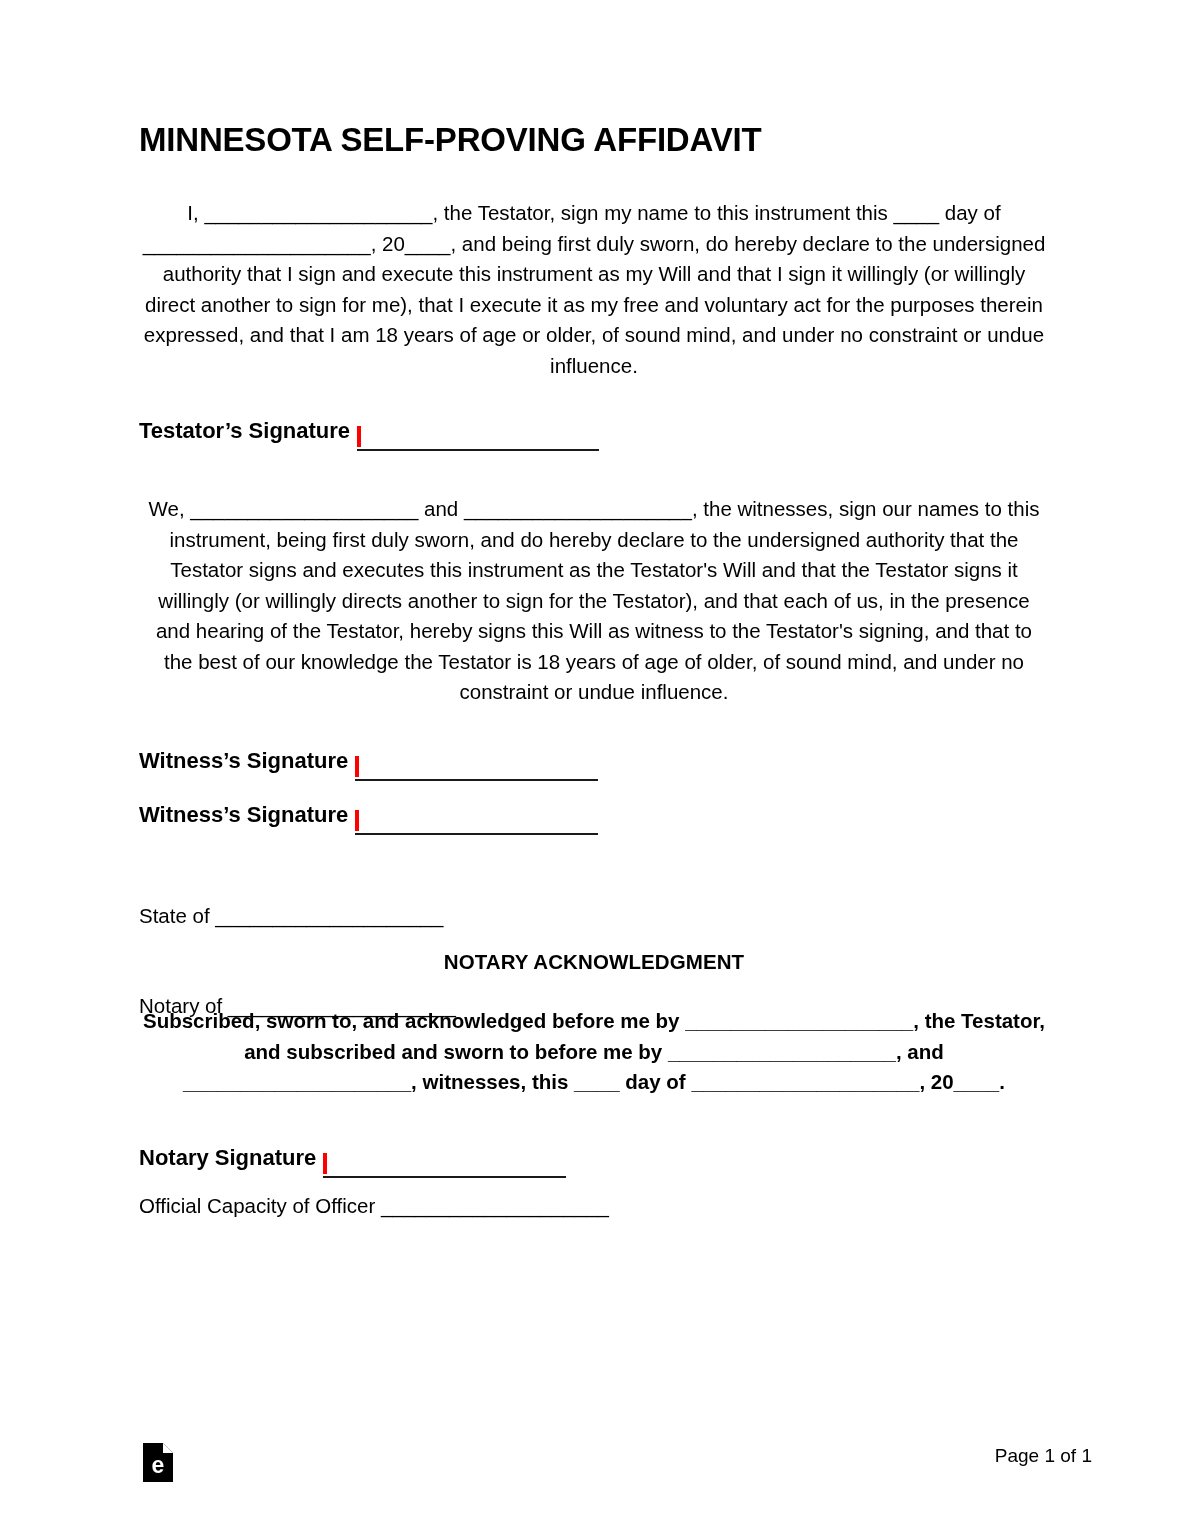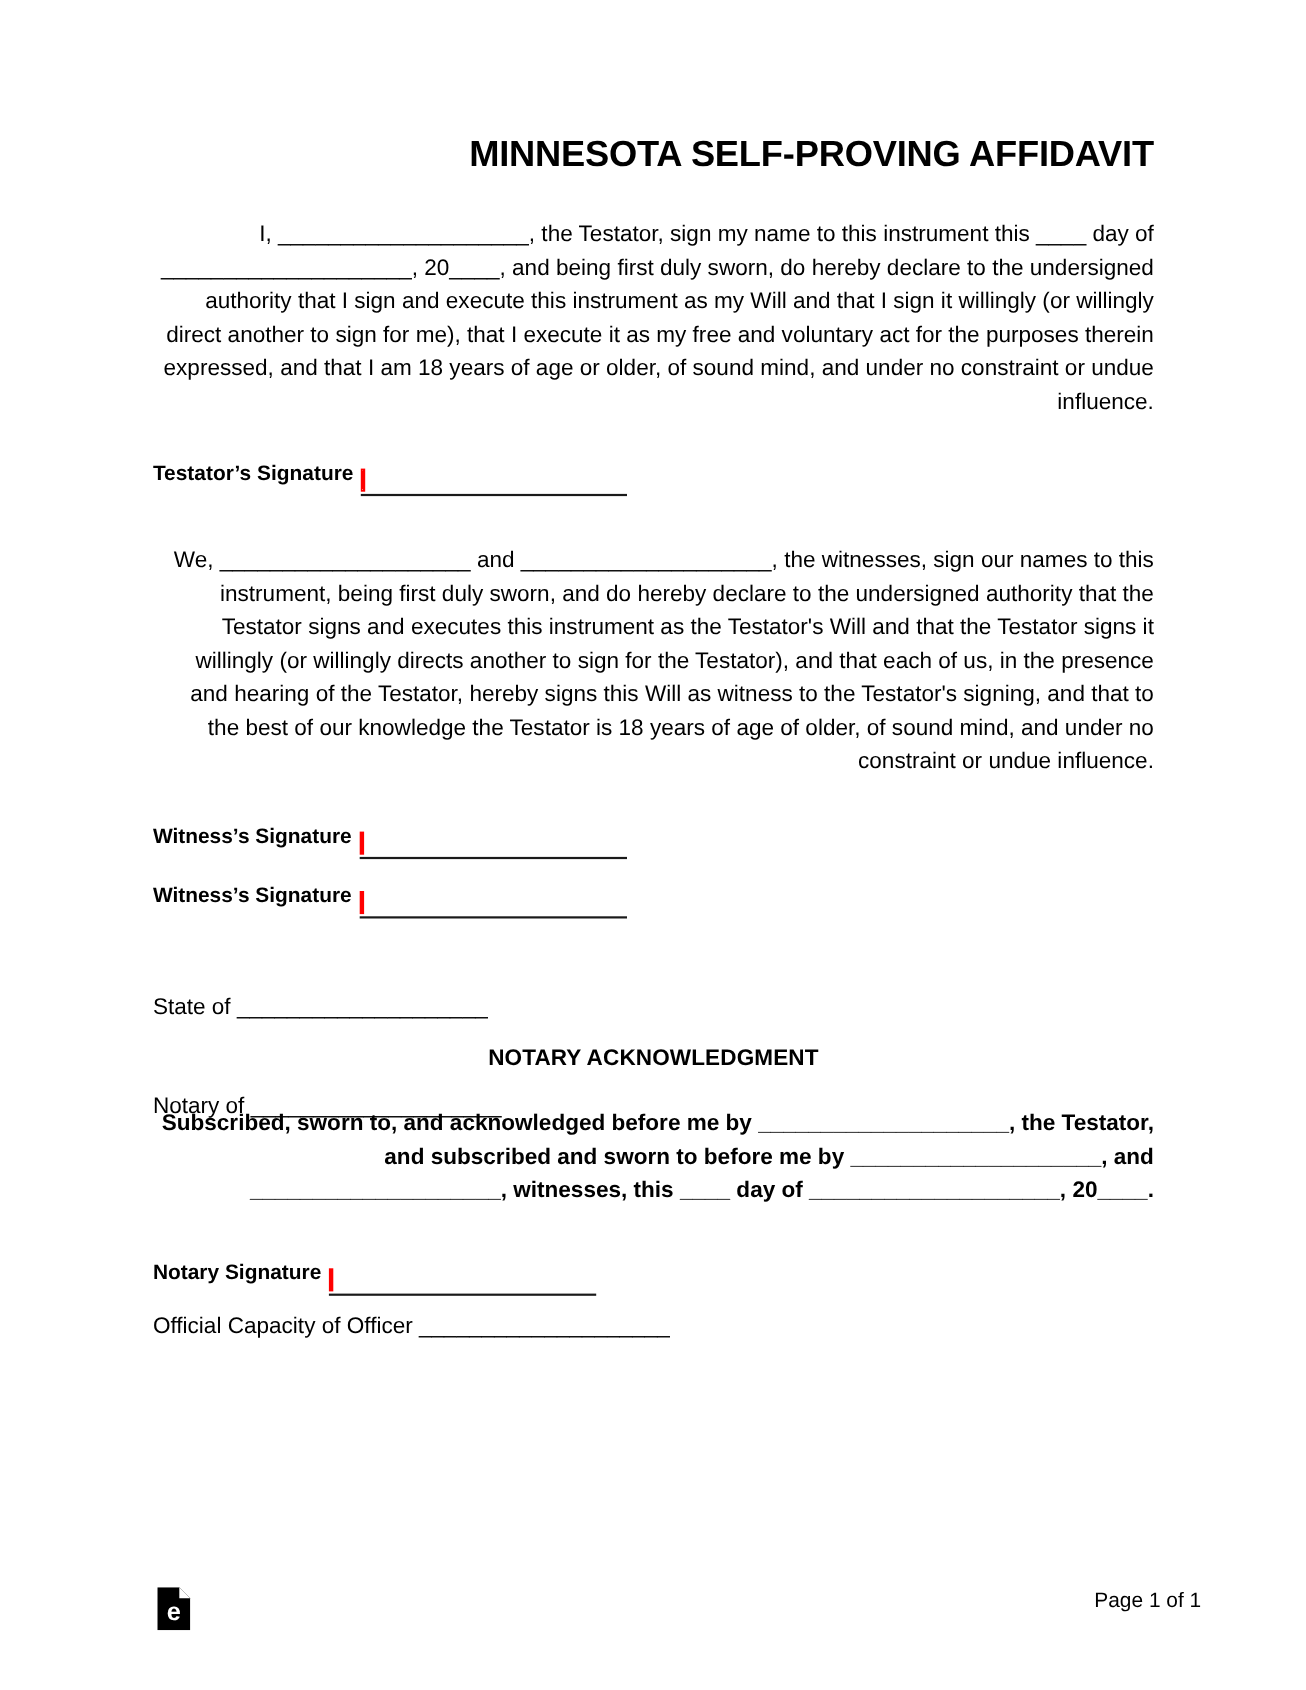--- a/index.html
+++ b/index.html
@@ -25,49 +25,49 @@
     width: 910px;
     height: 100%;
   }
 
   
   .doc-title {
     position: absolute;
     left: 0;
     top: 100px;
     width: 910px;
-    text-align: right;
+    text-align: left;
     font-size: 33px;
     font-weight: bold;
     letter-spacing: -0.2px;
     line-height: 1.1;
   }
 
   
   .para {
     position: absolute;
     width: 910px;
     font-size: 20.5px;
     line-height: 30.5px;
-    text-align: right;
+    text-align: center;
     white-space: pre-wrap;
   }
   .para-1 { top: 198px; }
   .para-2 { top: 494px; }
   .para-3 { top: 1006px; font-weight: bold; }
 
   
   .sig-row {
     position: absolute;
     height: 46px;
     display: flex;
     align-items: flex-end;
   }
   .sig-label {
-    font-size: 19px;
+    font-size: 22px;
     font-weight: bold;
     line-height: 24px;
     white-space: nowrap;
     padding-bottom: 3px;
   }
   .sig-field {
     position: relative;
     margin-left: 7px;
     display: inline-block;
   }

